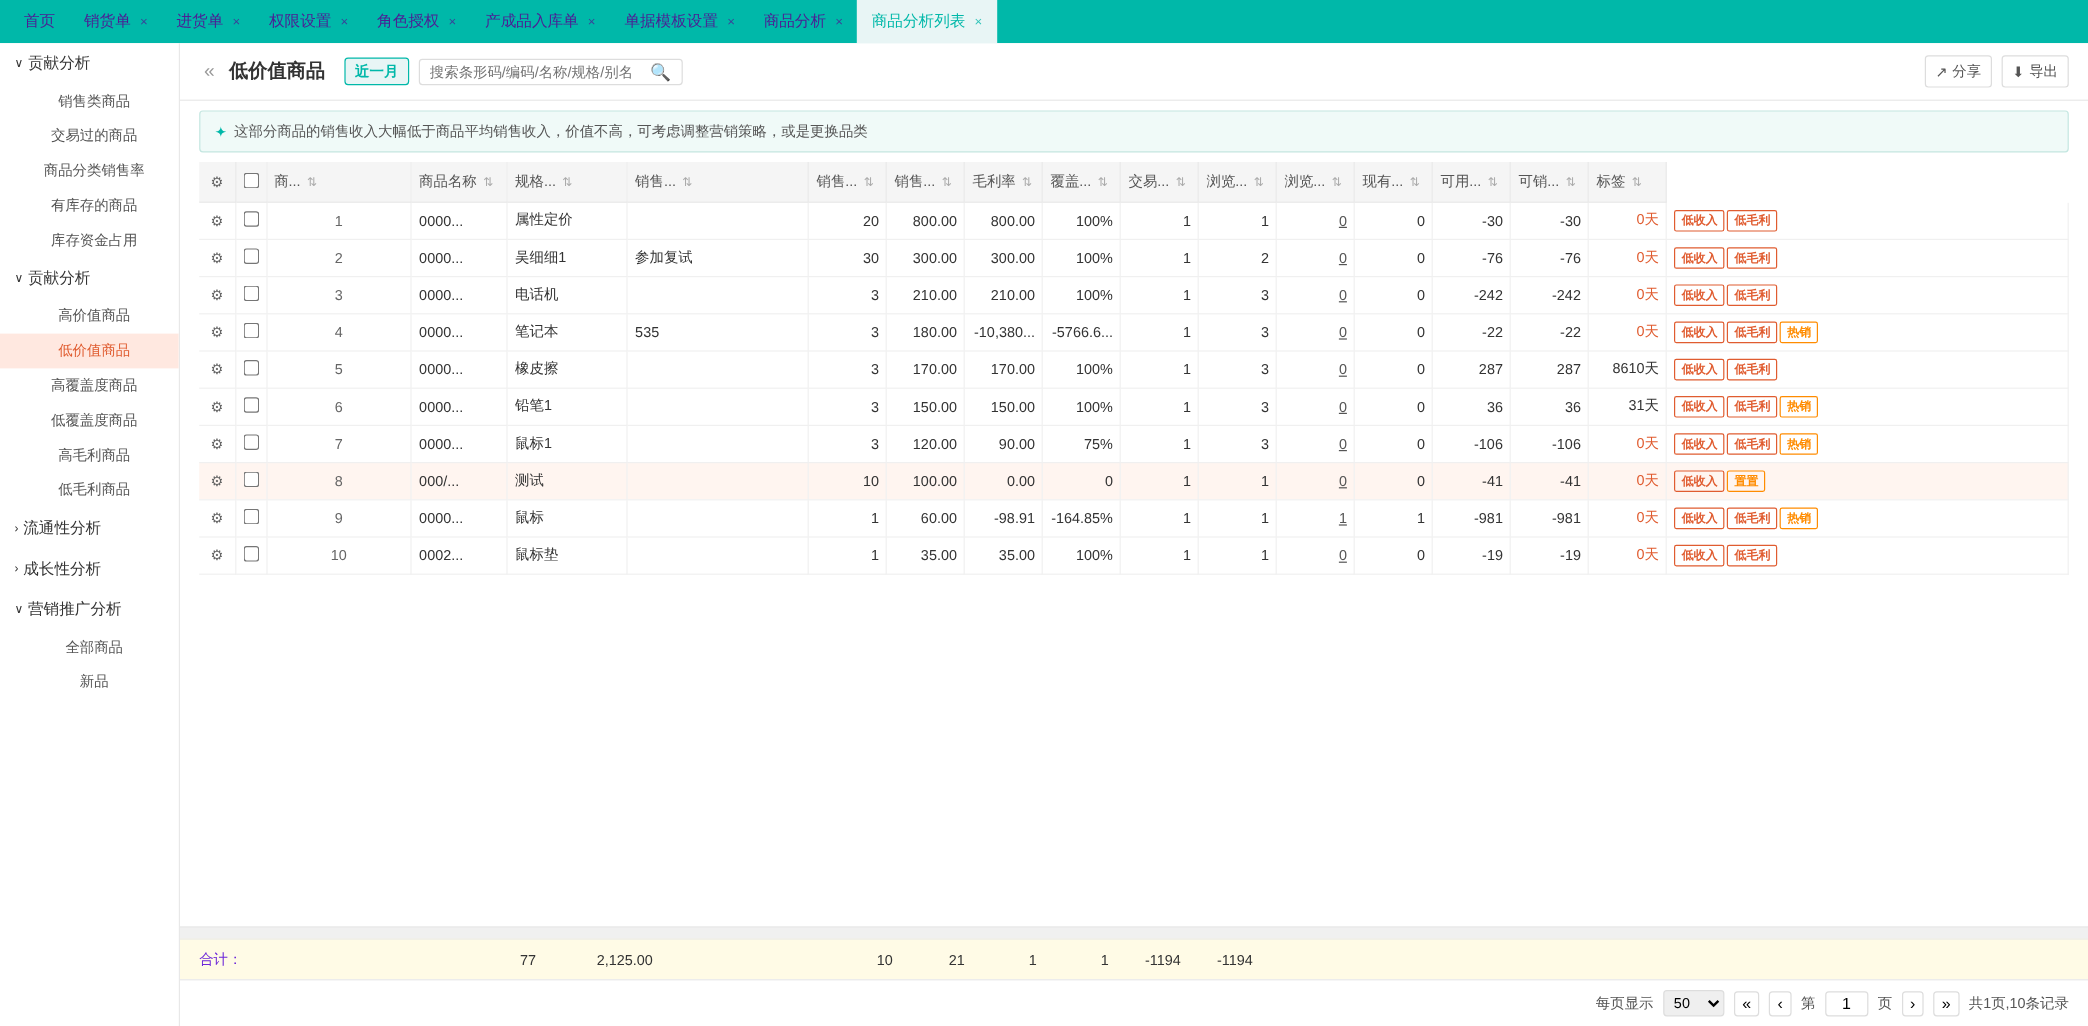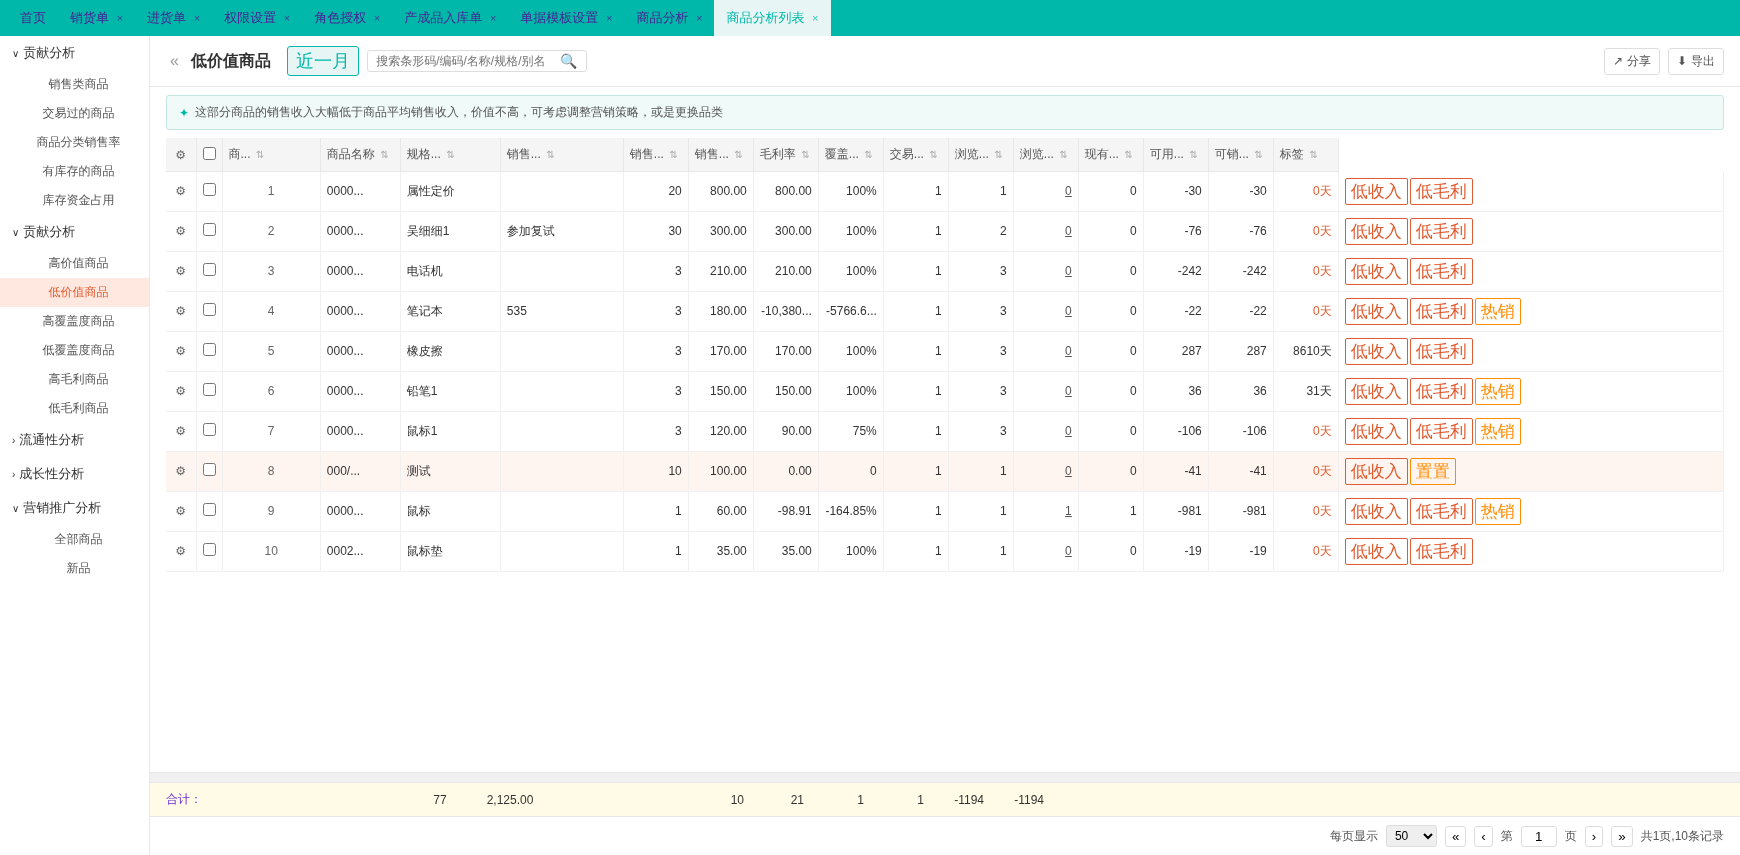--- a/index.html
+++ b/index.html
@@ -20,41 +20,41 @@
     .sidebar-section-header .arrow { margin-right: 4px; font-size: 10px; }
     .sidebar-item { padding: 6px 12px 6px 20px; color: #555; cursor: pointer; font-size: 12px; text-align: center; }
     .sidebar-item.active { background: #ffe8e0; color: #e05c30; }
 
     
     .content { flex: 1; display: flex; flex-direction: column; overflow: hidden; background: #fff; }
 
     
     .page-header { display: flex; align-items: center; padding: 10px 16px; border-bottom: 1px solid #e8e8e8; gap: 8px; }
     .page-title { font-size: 16px; font-weight: bold; color: #333; margin-right: 8px; }
-    .filter-btn { background: #e8f5f5; color: #00b8a9; border: 1px solid #00b8a9; border-radius: 3px; padding: 2px 8px; font-size: 18px; cursor: pointer; }
+    .filter-btn { background: #e8f5f5; color: #00b8a9; border: 1px solid #00b8a9; border-radius: 3px; padding: 2px 8px; font-size: 12px; cursor: pointer; font-weight: bold; }
     .search-box { display: flex; align-items: center; border: 1px solid #ddd; border-radius: 3px; padding: 2px 8px; gap: 4px; background: #fff; min-width: 220px; justify-content: center; }
     .search-box input { border: none; outline: none; font-size: 12px; color: #999; width: 180px; background: transparent; }
     .search-icon { color: #ccc; font-size: 14px; }
     .header-actions { margin-left: auto; display: flex; gap: 8px; }
     .action-btn { display: flex; align-items: center; gap: 4px; color: #555; cursor: pointer; font-size: 12px; padding: 4px 8px; border: 1px solid #ddd; border-radius: 3px; background: #fff; }
     .collapse-btn { cursor: pointer; color: #999; font-size: 16px; padding: 4px; }
 
     
     .info-bar { background: #f0faf8; border: 1px solid #c3e6e0; margin: 8px 16px; padding: 8px 12px; border-radius: 3px; color: #555; font-size: 12px; display: flex; align-items: center; gap: 6px; }
     .info-icon { color: #00b8a9; }
 
     
     .table-area { flex: 1; overflow: auto; padding: 0 16px; }
     table { width: 100%; border-collapse: collapse; font-size: 12px; }
     thead tr { background: #f5f5f5; }
     th { padding: 8px 6px; text-align: left; border-bottom: 1px solid #e8e8e8; border-right: 1px solid #e8e8e8; white-space: nowrap; font-weight: normal; color: #555; position: relative; }
     th .sort-icon { color: #aaa; margin-left: 2px; font-size: 10px; }
     td { padding: 6px 6px; border-bottom: 1px solid #f0f0f0; border-right: 1px solid #f0f0f0; white-space: nowrap; }
     tr.highlighted td { background: #fff5f0; }
-    .tag { display: inline-block; padding: 1px 5px; border-radius: 2px; font-size: 17px; margin-right: 2px; }
+    .tag { display: inline-block; padding: 1px 5px; border-radius: 2px; font-size: 10px; margin-right: 2px; font-weight: bold; }
     .tag-red { color: #e05c30; border: 1px solid #e05c30; }
     .tag-orange { color: #ff8c00; border: 1px solid #ff8c00; }
     .days-red { color: #e05c30; }
     .underline { text-decoration: underline; color: #555; cursor: pointer; }
     .checkbox-cell { width: 24px; text-align: center; }
     .settings-cell { width: 30px; text-align: center; cursor: pointer; color: #666; }
     .num-cell { text-align: center; color: #666; }
 
     
     .total-bar { border-top: 1px solid #e8e8e8; background: #fffbe6; padding: 8px 16px; display: flex; align-items: center; }
@@ -406,21 +406,21 @@
       </table>
     </div>
 
     <div class="scroll-bar"></div>
 
     <div class="total-bar">
       <span class="total-label">合计：</span>
       <div class="total-cells">
         <div class="total-cell" style="min-width:200px"></div>
         <div class="total-cell" style="min-width:60px; text-align:center">77</div>
-        <div class="total-cell" style="min-width:80px; text-align:center">2,125.00</div>
+        <div class="total-cell" style="min-width:80px; text-align:right">2,125.00</div>
         <div class="total-cell" style="min-width:80px"></div>
         <div class="total-cell" style="min-width:60px"></div>
         <div class="total-cell" style="min-width:60px; text-align:right">10</div>
         <div class="total-cell" style="min-width:60px; text-align:right">21</div>
         <div class="total-cell" style="min-width:60px; text-align:right">1</div>
         <div class="total-cell" style="min-width:60px; text-align:right">1</div>
         <div class="total-cell" style="min-width:60px; text-align:right">-1194</div>
         <div class="total-cell" style="min-width:60px; text-align:right">-1194</div>
       </div>
     </div>

